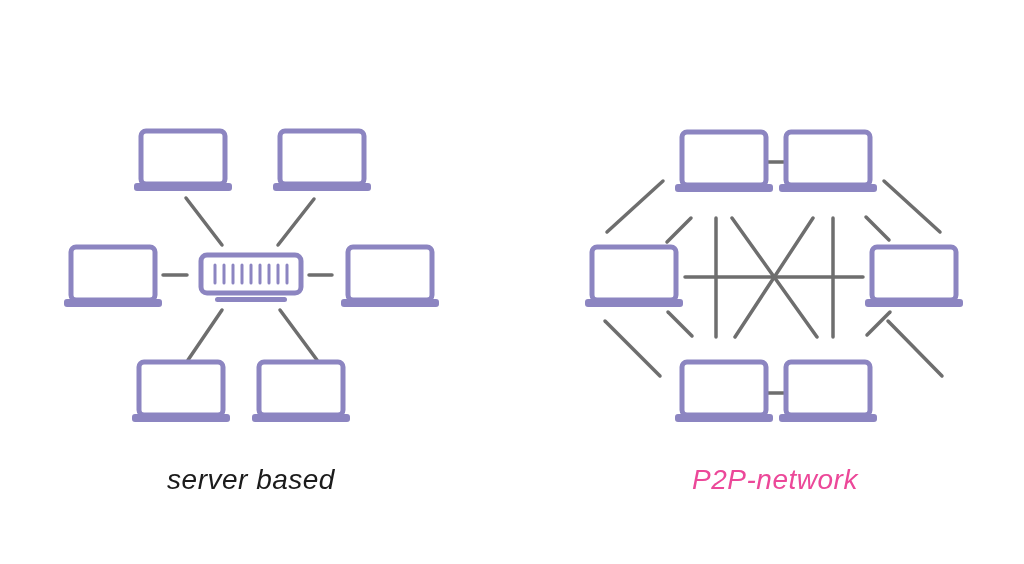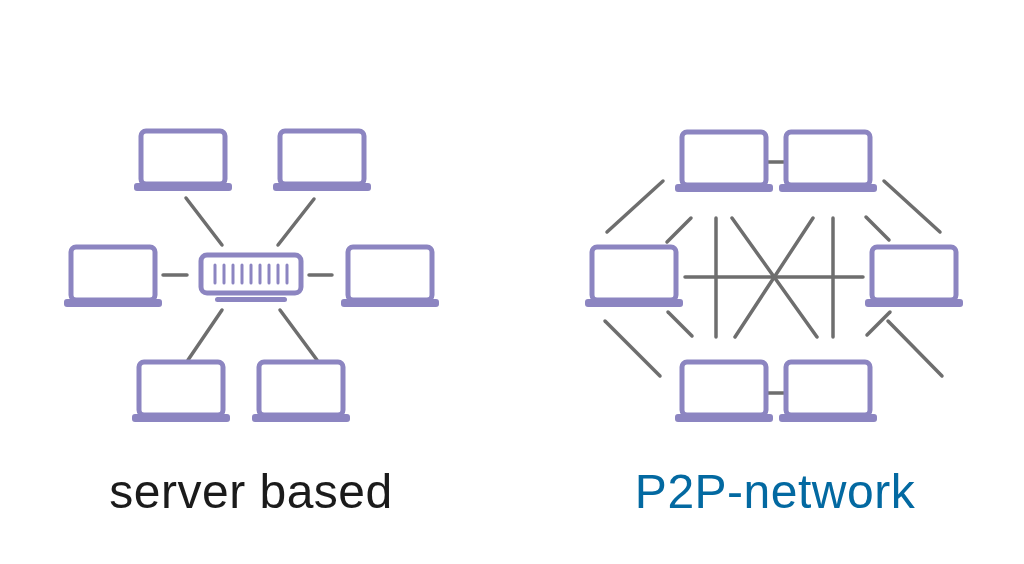--- a/index.html
+++ b/index.html
@@ -9,25 +9,26 @@
     background:#ffffff;
     overflow:hidden;
     font-family:"Liberation Sans", sans-serif;
   }
   #diagram-svg{position:absolute;left:0;top:0;}
   .diagram-label{
     position:absolute;
     top:464px;
     width:400px;
     text-align:center;
-    font-size:48px;
+    font-size:28px;
     font-weight:500;
     letter-spacing:0.5px;
     color:#1b1b1b;
     white-space:nowrap;
+    font-style:italic;
   }
   #label-server-based{left:51px;}
   #label-p2p-network{left:575px;}
 </style>
 </head>
 <body>
 
 <div id="canvas">
   <svg id="diagram-svg" width="1024" height="564" viewBox="0 0 1024 564" xmlns="http://www.w3.org/2000/svg">
       <g>
@@ -111,14 +112,14 @@
           <rect x="682" y="362" width="84" height="53" rx="5" fill="#ffffff" stroke="#8C85C1" stroke-width="5"></rect>
           <rect x="675" y="414" width="98" height="8" rx="3" fill="#8C85C1"></rect>
         </g>
         <g>
           <rect x="786" y="362" width="84" height="53" rx="5" fill="#ffffff" stroke="#8C85C1" stroke-width="5"></rect>
           <rect x="779" y="414" width="98" height="8" rx="3" fill="#8C85C1"></rect>
         </g>
       </g>
     </svg>
   <div id="label-server-based" class="diagram-label" style="color: rgb(27, 27, 27);">server based</div>
-  <div id="label-p2p-network" class="diagram-label" style="color: #0369a1;">P2P-network</div>
+  <div id="label-p2p-network" class="diagram-label" style="color: #ec4899;">P2P-network</div>
 </div>
 
 </body></html>

